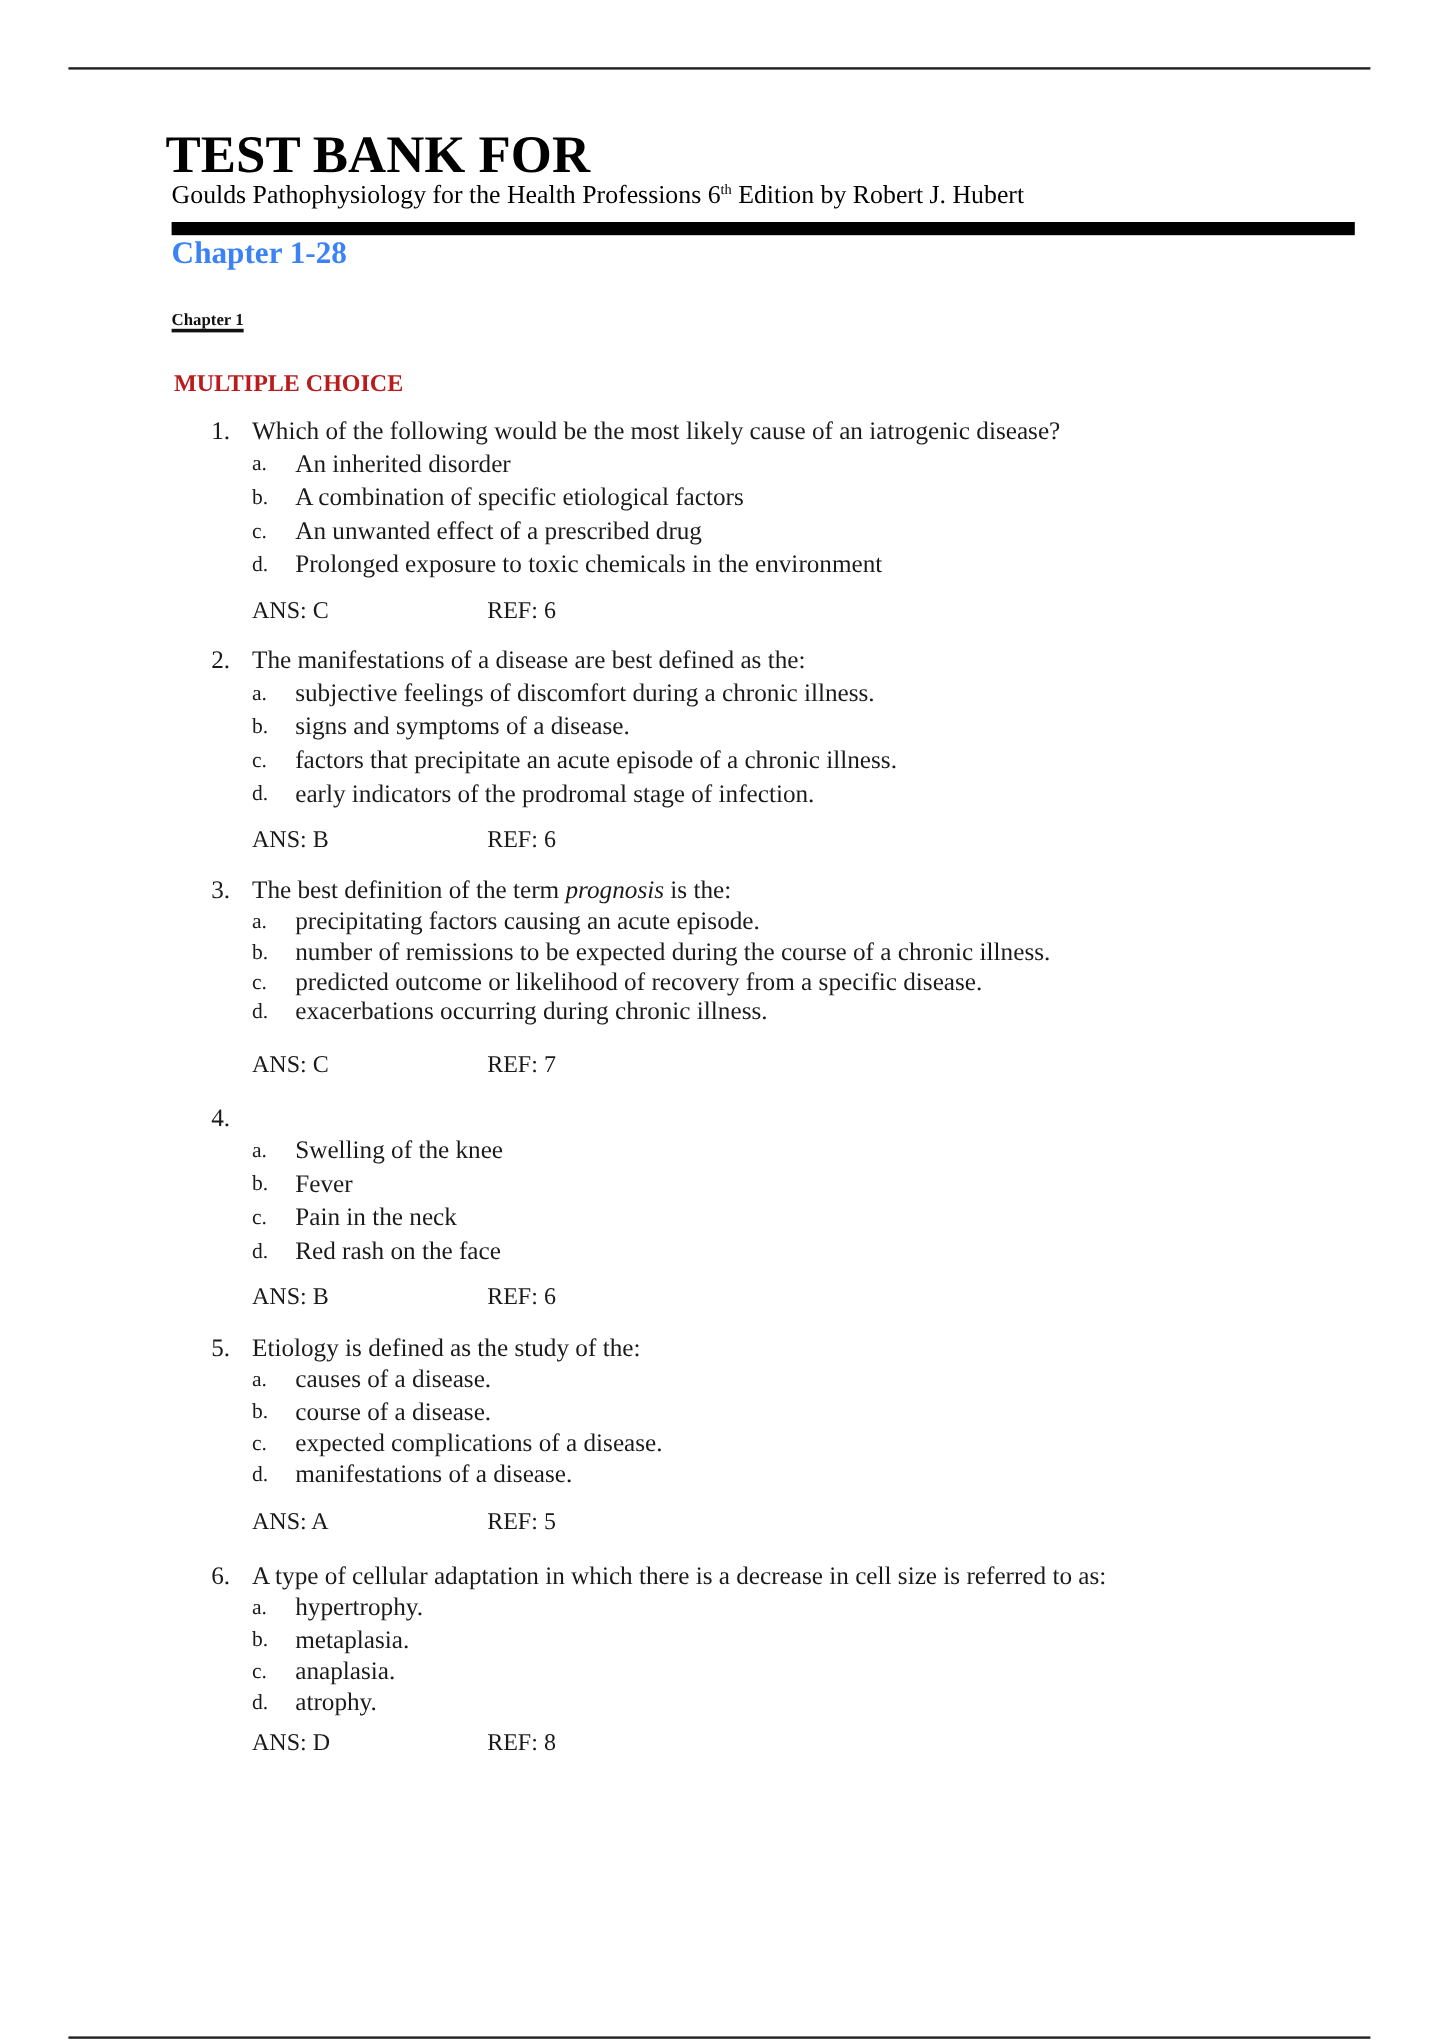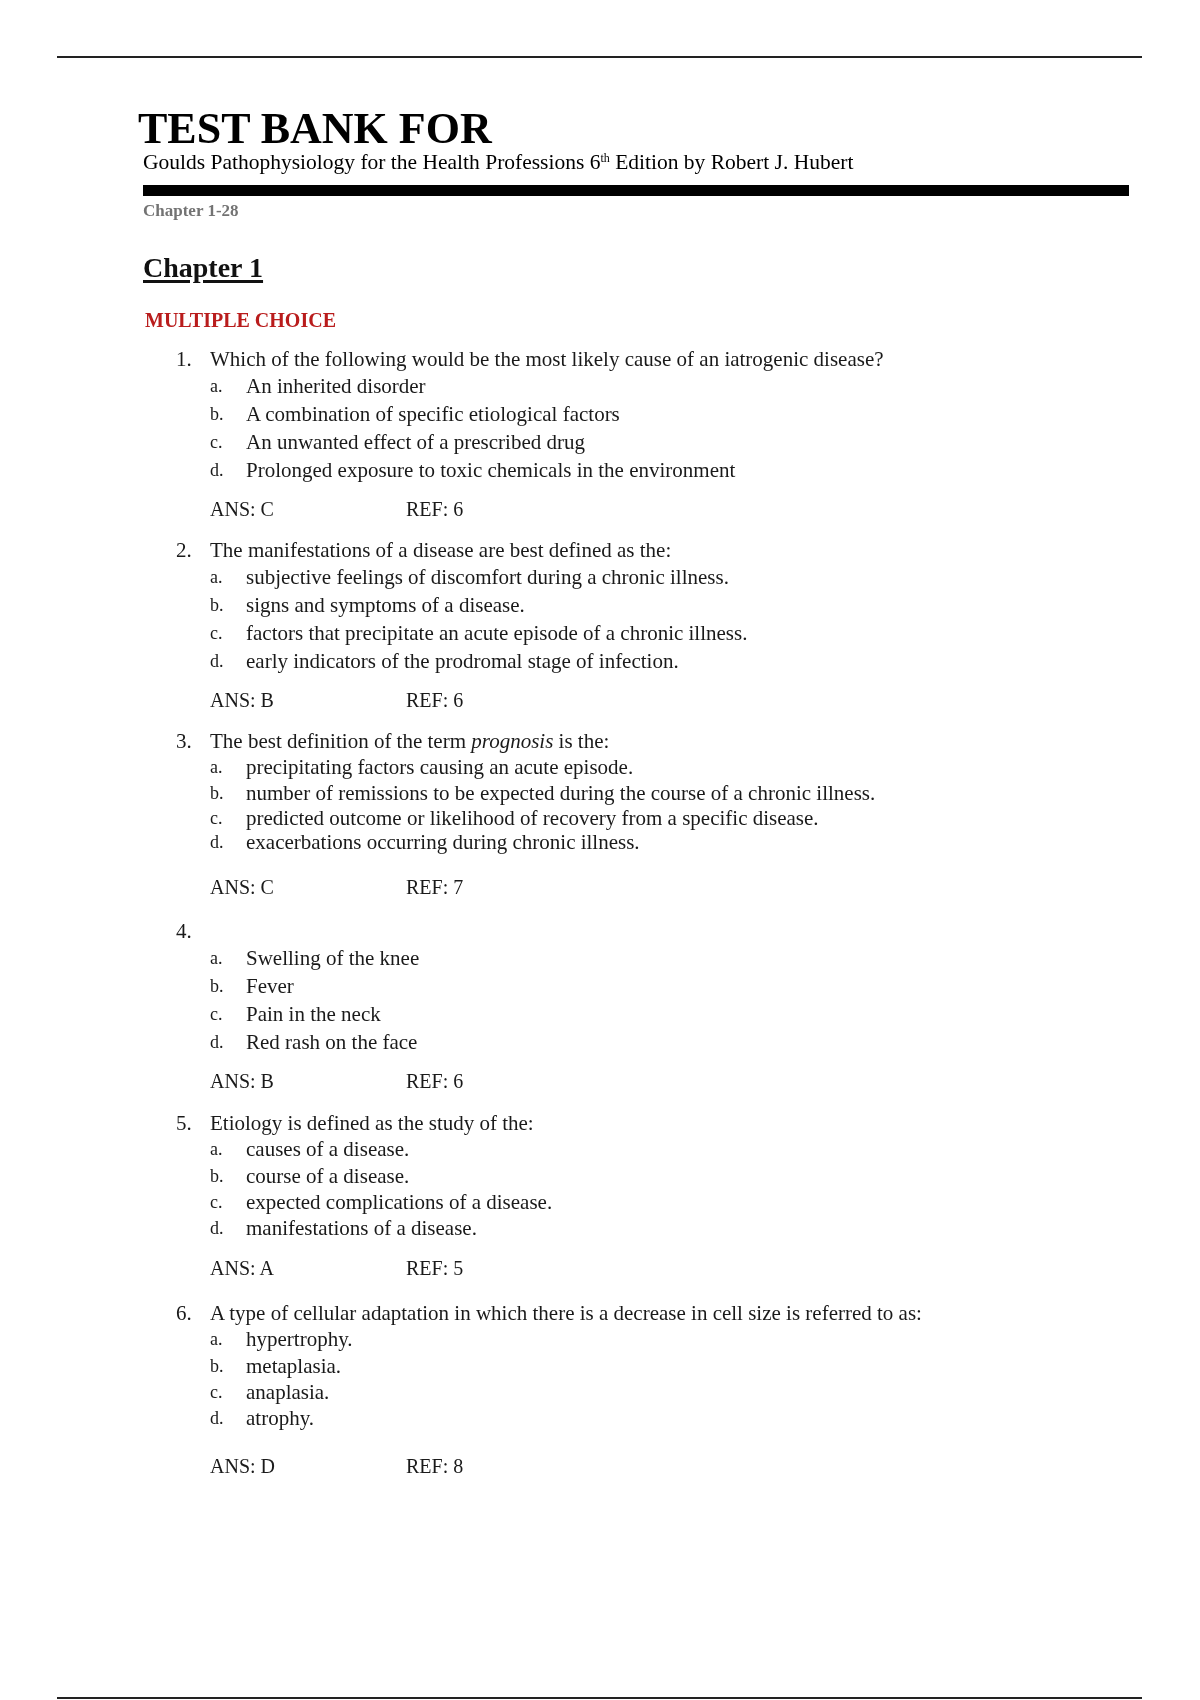--- a/index.html
+++ b/index.html
@@ -62,31 +62,31 @@
       left: 143px;
       top: 185px;
       width: 986px;
       height: 11px;
       background: #000;
     }
     .chapter-range {
       position: absolute;
       left: 143px;
       top: 197px;
-      font-size: 17px;
+      font-size: 26px;
       font-weight: bold;
       line-height: 28px;
-      color: #737373;
+      color: #3b82f6;
       white-space: nowrap;
     }
     .chapter-heading {
       position: absolute;
       left: 143px;
       top: 254px;
-      font-size: 28px;
+      font-size: 14px;
       font-weight: bold;
       line-height: 28px;
       color: #111;
       text-decoration: underline;
       text-decoration-thickness: 3px;
       text-underline-offset: 3px;
       white-space: nowrap;
     }
     .section-heading {
       position: absolute;
@@ -320,19 +320,19 @@
       <span class="opt-text">metaplasia.</span>
     </div>
   <div class="opt-line" style="height:26px;line-height:26px;">
       <span class="opt-letter">c.</span>
       <span class="opt-text">anaplasia.</span>
     </div>
   <div class="opt-line" style="height:26px;line-height:26px;">
       <span class="opt-letter">d.</span>
       <span class="opt-text">atrophy.</span>
     </div>
-  <div class="ans-line" style="margin-top:22px;padding-left:42px;">
+  <div class="ans-line" style="margin-top:8px;padding-left:42px;">
     <span class="ans">ANS:  D</span>
     <span class="ref">REF:  8</span>
   </div>
 </div>
 
 <div class="rule-bottom"></div>
 
 </body></html>

